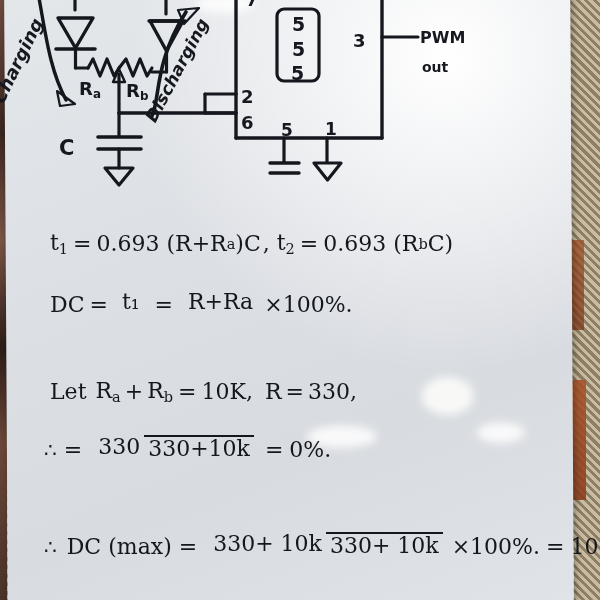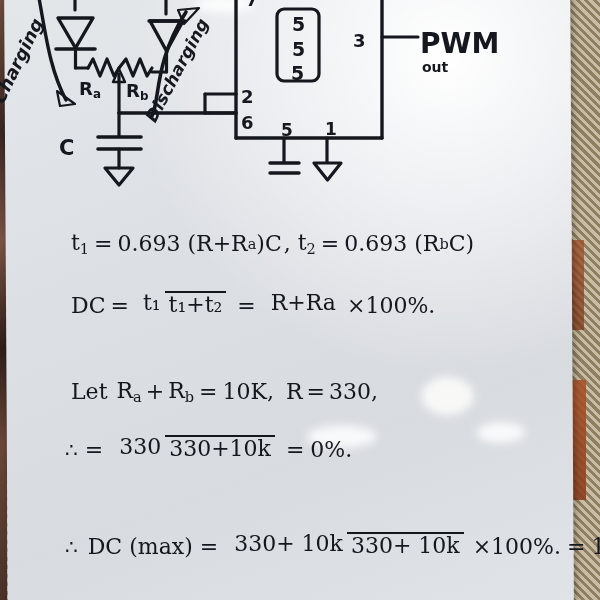--- a/index.html
+++ b/index.html
@@ -106,21 +106,20 @@
     font-family: "DejaVu Sans", sans-serif;
     white-space: nowrap;
     line-height: 1;
   }
   .mathline {
     position: absolute;
     color: #14171d;
     font-family: "DejaVu Serif", serif;
     white-space: nowrap;
     line-height: 1;
-    margin-left: 21px;
   }
   .frac {
     display: inline-flex;
     flex-direction: row;
     align-items: center;
     vertical-align: middle;
     margin: 0 5px;
     position: relative;
     top: -2px;
   }
@@ -248,21 +247,21 @@
     <div class="hw" style="left:292px; top:40px; font-size:19px; font-weight:700;">5</div>
     <div class="hw" style="left:291px; top:64px; font-size:19px; font-weight:700;">5</div>
 
     <div class="hw" style="left:246px; top:-8px; font-size:17px; font-weight:600;">7</div>
     <div class="hw" style="left:353px; top:32px; font-size:18px; font-weight:600;">3</div>
     <div class="hw" style="left:241px; top:88px; font-size:18px; font-weight:600;">2</div>
     <div class="hw" style="left:241px; top:114px; font-size:18px; font-weight:600;">6</div>
     <div class="hw" style="left:281px; top:122px; font-size:17px; font-weight:600;">5</div>
     <div class="hw" style="left:325px; top:121px; font-size:17px; font-weight:600;">1</div>
 
-    <div class="hw" style="left:420px; top:30px; font-size:28px; font-weight:600;">PWM</div>
+    <div class="hw" style="left:420px; top:30px; font-size:16px; font-weight:600;">PWM</div>
     <div class="hw" style="left:422px; top:60px; font-size:14px; font-weight:600;">out</div>
 
     <div class="mathline eqrow" style="left:50px; top:232px; font-size:22px;">
       <span>
         <span>t</span><sub>1</sub>
       </span>
       <span style="margin:0 5px">=</span>
       <span>0.693 (R+R</span>
         <sub>a</sub>
         <span>)C</span>
@@ -274,21 +273,20 @@
       <span>0.693 (R</span>
         <sub>b</sub>
         <span>C)</span>
     </div>
 
     <div class="mathline eqrow" style="left:50px; top:293px; font-size:22px;">
       <span>DC</span>
       <span style="margin:0 5px">=</span>
       <span class="frac">
         <span class="num">t₁</span>
-        <span class="den">t₁+t₂</span>
       </span>
       <span style="margin:0 6px">=</span>
       <span class="frac">
         <span class="num">R+Ra</span>
       </span>
       <span style="margin-left:2px">×100%.</span>
     </div>
 
     <div class="mathline eqrow" style="left:50px; top:380px; font-size:22px;">
       <span>Let</span>

